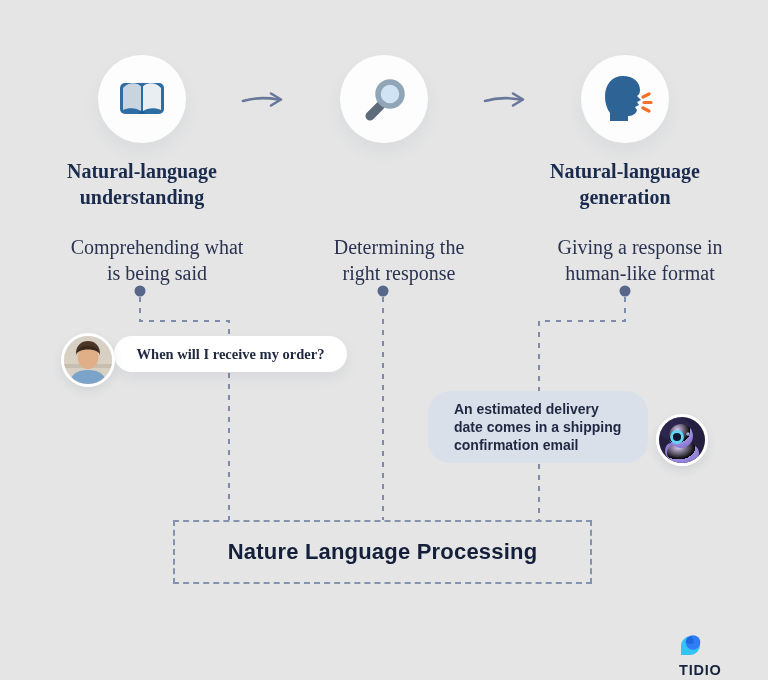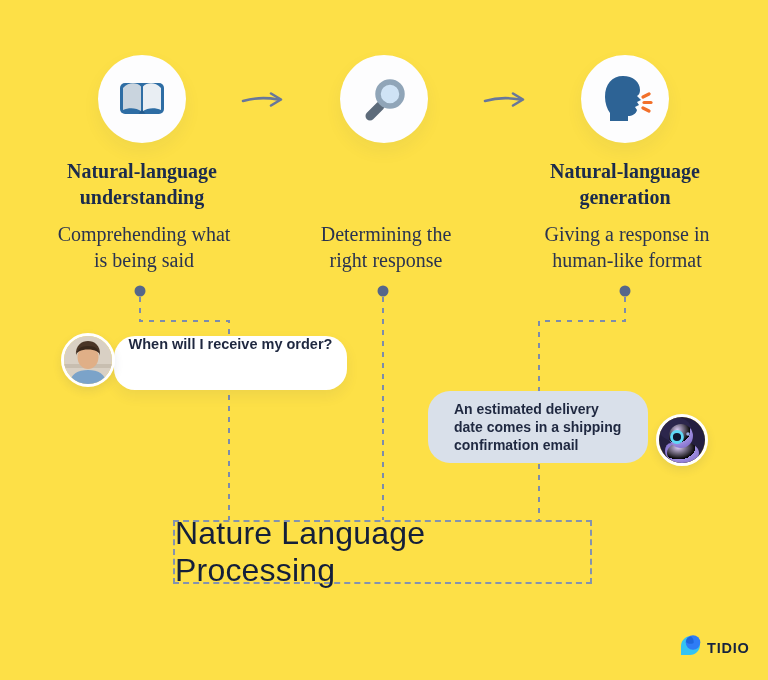--- a/index.html
+++ b/index.html
@@ -1,21 +1,21 @@
 <!DOCTYPE html>
 <html><head>
 <meta charset="utf-8">
 <style>
   html, body { margin: 0; padding: 0; }
   body { font-family: "Liberation Sans", sans-serif; }
   .canvas {
     position: relative;
     width: 768px;
     height: 680px;
-    background: #fde047;
+    background: #e5e5e5;
     overflow: hidden;
   }
   svg.connectors {
     position: absolute;
     left: 0; top: 0;
     z-index: 1;
     pointer-events: none;
   }
   .icon-circle {
     position: absolute;
@@ -58,21 +58,21 @@
     white-space: pre-line;
     z-index: 2;
   }
   .title-1 { left: 27px; }
   .title-2 { left: 269px; }
   .title-3 { left: 510px; }
   .step-desc {
     position: absolute;
     top: 219px;
     width: 230px;
-    margin: 2px;
+    margin: 15px;
     text-align: center;
     font-family: "Liberation Serif", serif;
     font-weight: 400;
     font-size: 20px;
     line-height: 26px;
     color: #2a3350;
     white-space: pre-line;
     z-index: 2;
   }
   .desc-1 { left: 27px; }
@@ -85,28 +85,29 @@
     box-sizing: border-box;
     overflow: hidden;
     box-shadow: 0 4px 10px rgba(40,60,100,0.10);
     z-index: 3;
   }
   .user-avatar { left: 61px; top: 333px; width: 54px; height: 54px; }
   .bot-avatar  { left: 656px; top: 414px; width: 52px; height: 52px; }
   .user-bubble {
     position: absolute;
     left: 114px; top: 336px;
-    width: 233px; height: 54px;
+    width: 233px; height: 36px;
     background: #ffffff;
     border-radius: 21px;
     display: flex;
-    align-items: flex-start;
+    align-items: center;
     justify-content: center;
     box-shadow: 0 6px 14px rgba(40,60,100,0.07);
     z-index: 2;
+    font-family: Liberation Serif, serif;
   }
   .user-bubble span {
     font-size: 14.5px;
     font-weight: 600;
     color: #1f2840;
     white-space: nowrap;
   }
   .bot-bubble {
     position: absolute;
     left: 428px; top: 391px;
@@ -130,32 +131,33 @@
     left: 173px; top: 520px;
     width: 419px; height: 64px;
     box-sizing: border-box;
     border: 2px dashed #8493ae;
     display: flex;
     align-items: center;
     justify-content: center;
     z-index: 2;
   }
   .process-box span {
-    font-size: 32px;
-    font-weight: 400;
+    font-size: 22px;
+    font-weight: 700;
     letter-spacing: 0.2px;
     color: #141f3a;
   }
   .brand {
     position: absolute;
     left: 679px; top: 634px;
     display: flex;
-    align-items: flex-end;
+    align-items: flex-start;
     gap: 6px;
     z-index: 2;
+    flex-direction: column;
   }
   .brand .wordmark {
     font-size: 14.5px;
     font-weight: 800;
     letter-spacing: 0.8px;
     color: #16233f;
   }
 </style>
 </head>
 <body>

